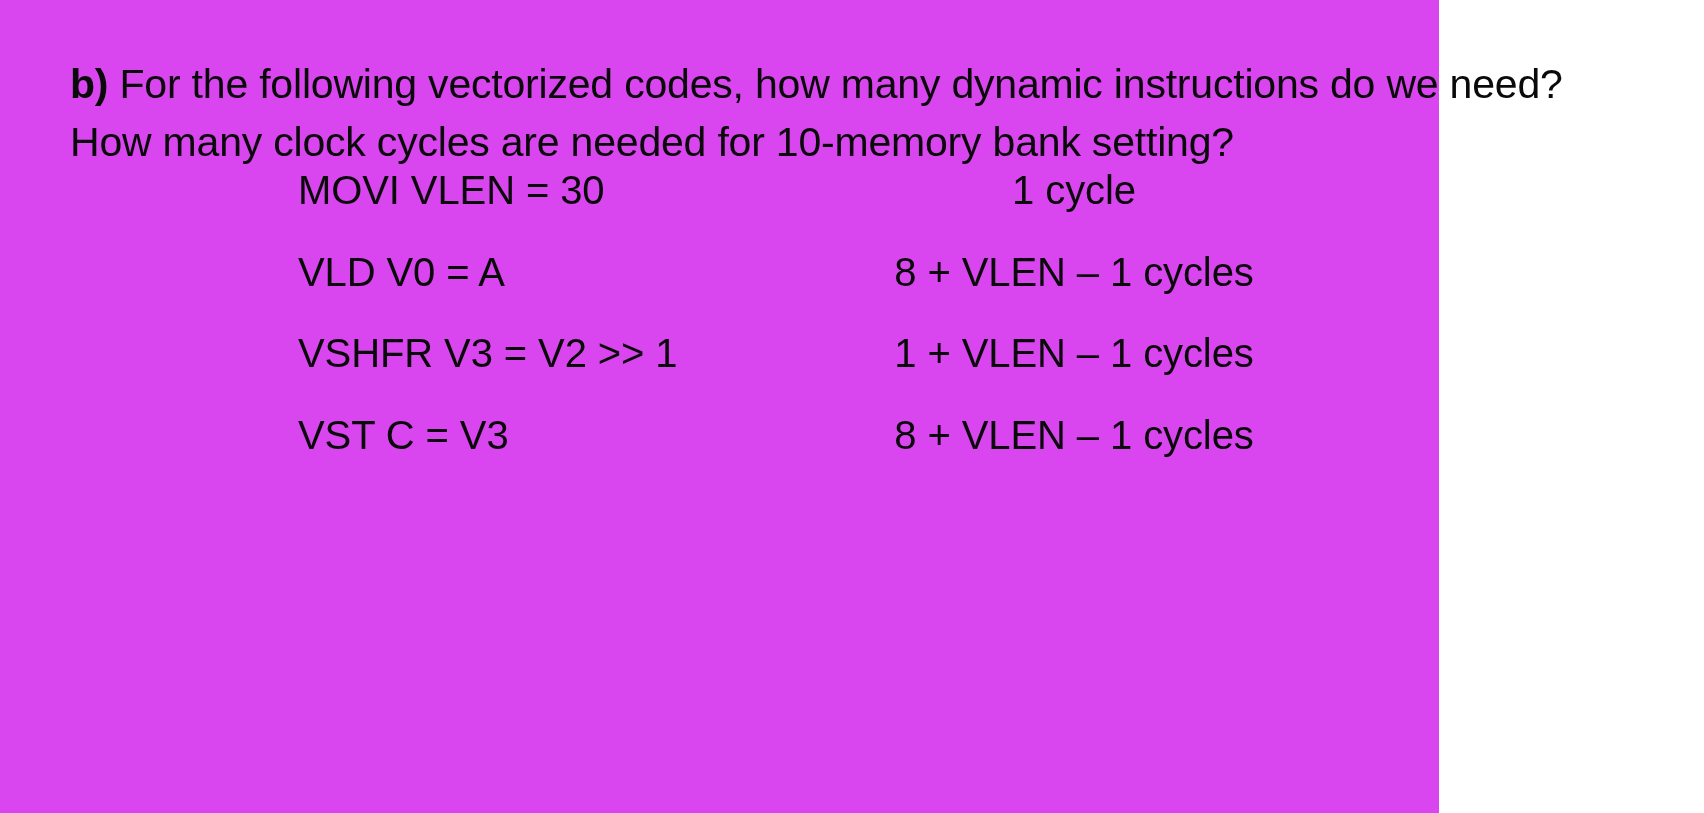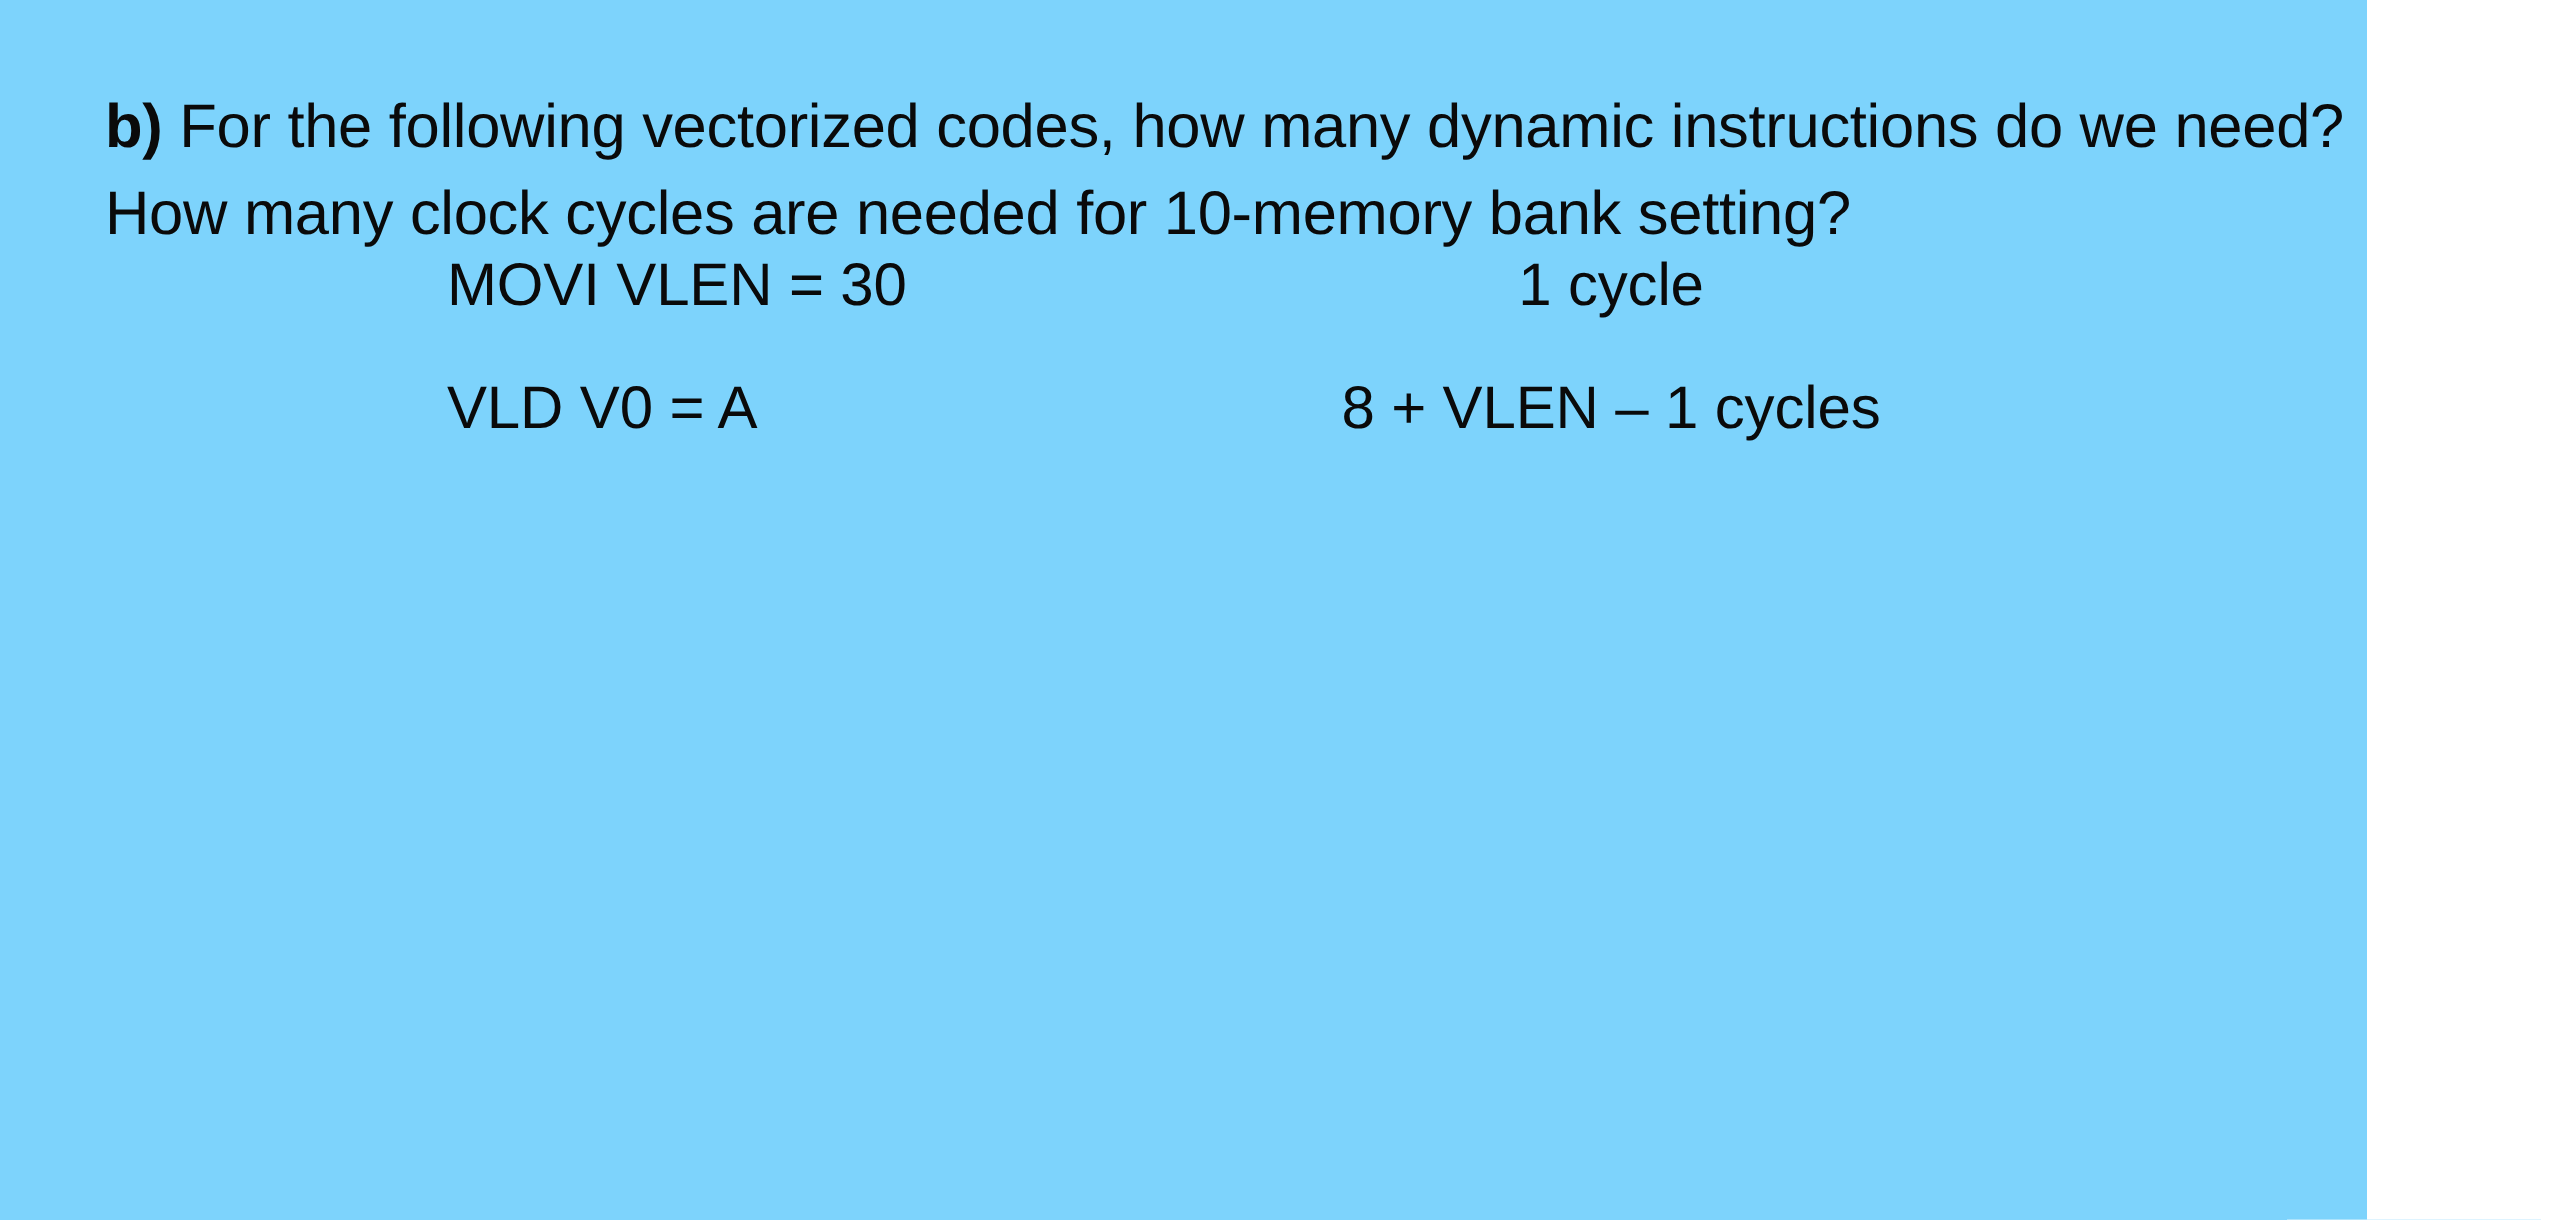--- a/index.html
+++ b/index.html
@@ -11,23 +11,23 @@
     width: 1704px;
     height: 813px;
     overflow: hidden;
     font-family: "Liberation Sans", sans-serif;
     color: #0a0a0a;
     -webkit-font-smoothing: antialiased;
   }
 
   #page {
     position: relative;
-    width: 1578px;
+    width: 1439px;
     height: 813px;
-    background: #7dd3fc;
+    background: #d946ef;
   }
 
   
   .prompt {
     position: absolute;
     left: 70px;
     top: 14px;
     width: 1530px;
     font-size: 41px;
     line-height: 58px;
@@ -77,16 +77,24 @@
   <table class="code-table">
     <tbody>
       <tr>
         <td class="col-instruction">MOVI VLEN = 30</td>
         <td class="col-cycles">1 cycle</td>
       </tr>
       <tr>
         <td class="col-instruction">VLD V0 = A</td>
         <td class="col-cycles">8 + VLEN – 1 cycles</td>
       </tr>
+      <tr>
+        <td class="col-instruction">VSHFR V3 = V2 &gt;&gt; 1</td>
+        <td class="col-cycles">1 + VLEN – 1 cycles</td>
+      </tr>
+      <tr>
+        <td class="col-instruction">VST C = V3</td>
+        <td class="col-cycles">8 + VLEN – 1 cycles</td>
+      </tr>
     </tbody>
   </table>
 
 </div>
 
 </body></html>

